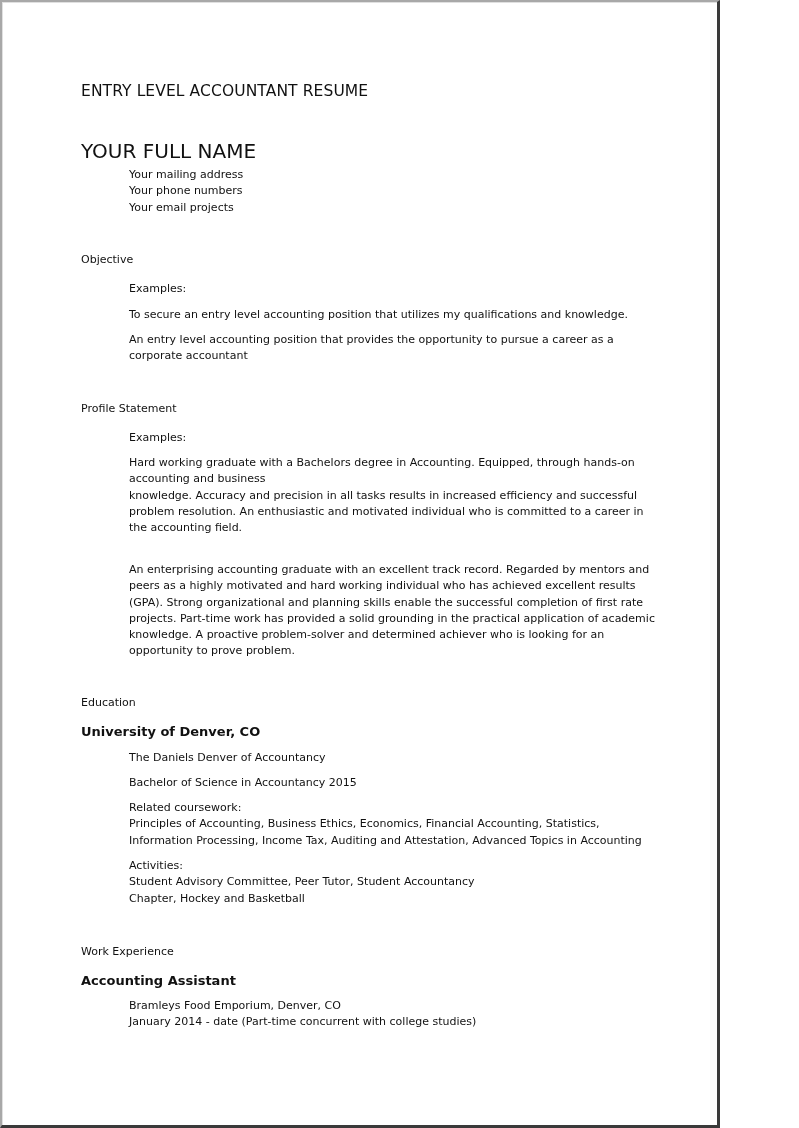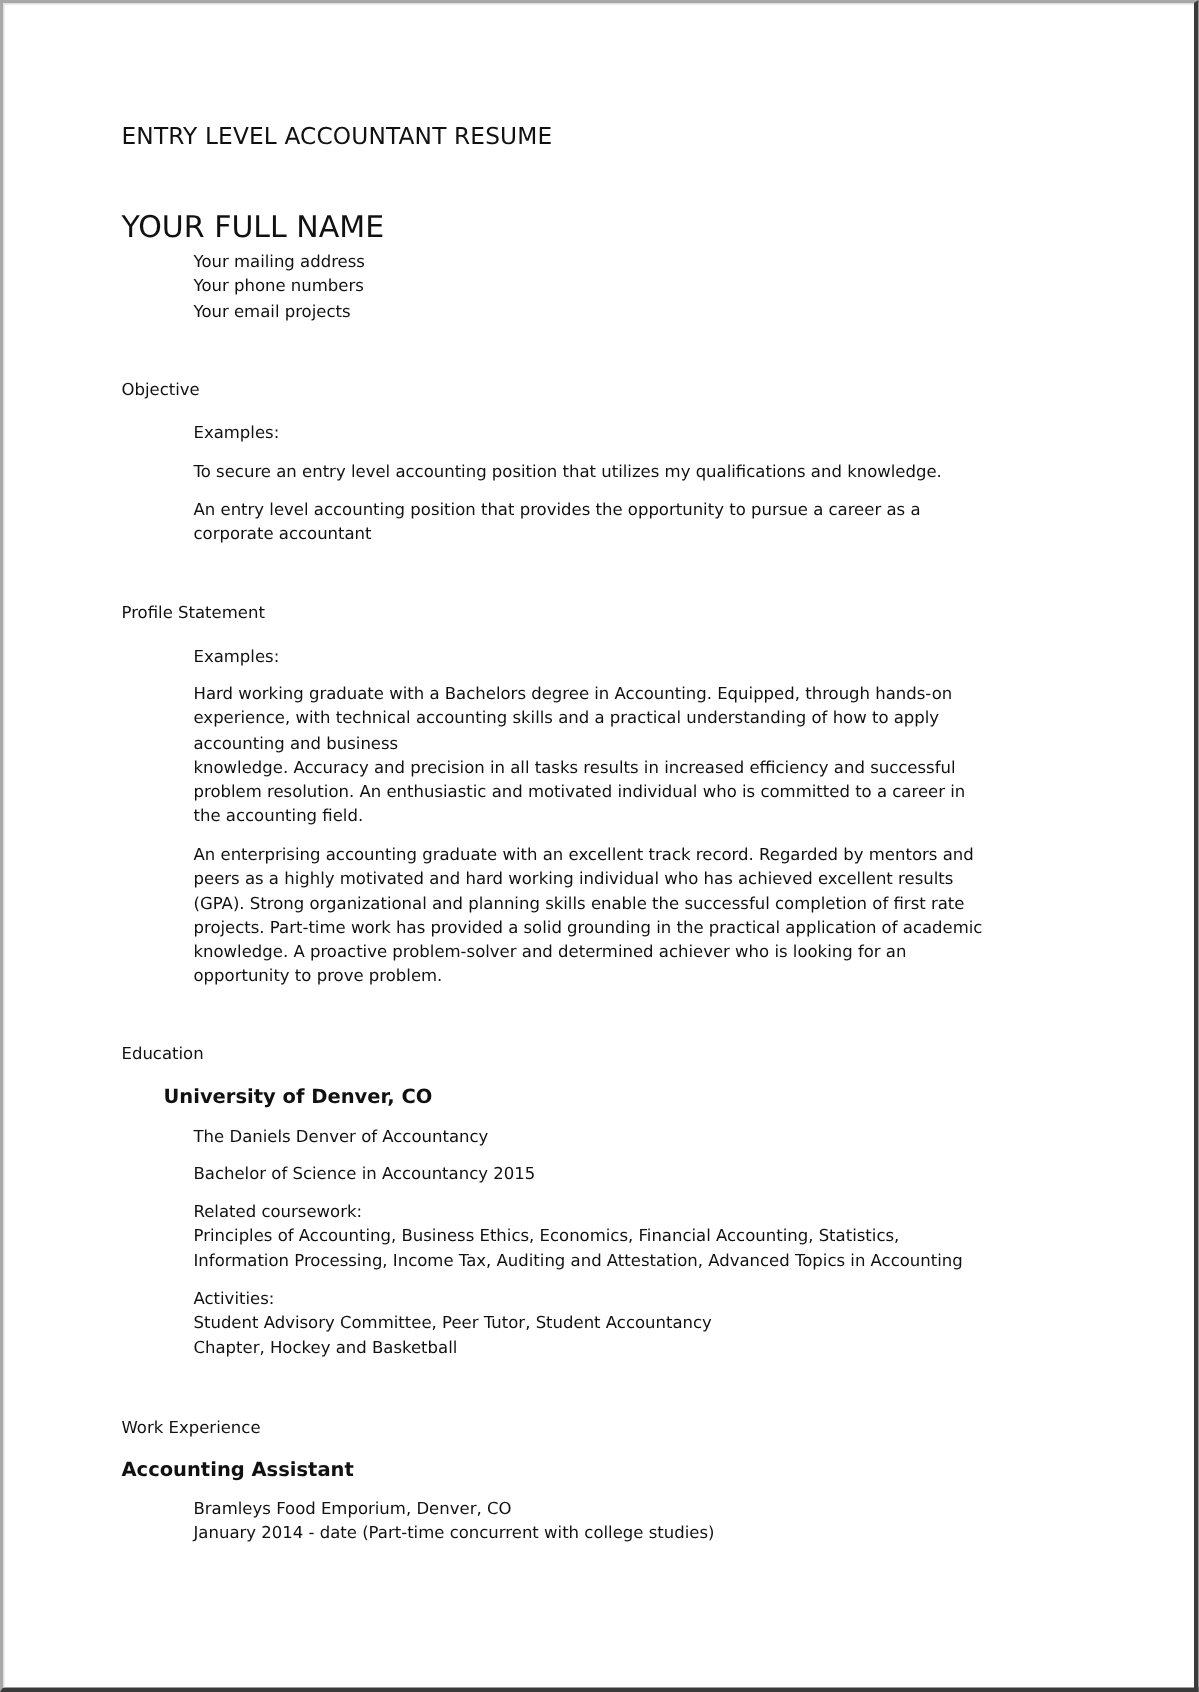--- a/index.html
+++ b/index.html
@@ -11,21 +11,21 @@
       width: 799px;
       height: 1128px;
       position: relative;
       overflow: hidden;
       font-family: "DejaVu Sans", sans-serif;
       color: #111111;
     }
     .page-frame {
       position: absolute;
       left: 0; top: 0;
-      width: 799px; height: 1128px;
+      width: 720px; height: 1128px;
       box-sizing: border-box;
       border-top: 2px solid #a8a8a8;
       border-left: 2px solid #a8a8a8;
       border-right: 3px solid #3a3a3a;
       border-bottom: 3px solid #3a3a3a;
       background: #ffffff;
     }
     .page-frame::before {
       content: "";
       position: absolute;
@@ -61,37 +61,36 @@
   <div class="abs body-text" style="top:305px;">To secure an entry level accounting position that utilizes my qualifications and knowledge.</div>
   <div class="abs body-text" style="top:330px;">
     <span class="line">An entry level accounting position that provides the opportunity to pursue a career as a</span>
     <span class="line">corporate accountant</span>
   </div>
 
   <div class="abs section-h" style="top:400px;">Profile Statement</div>
   <div class="abs body-text" style="top:428px;">Examples:</div>
   <div class="abs body-text" style="top:453px;">
     <span class="line">Hard working graduate with a Bachelors degree in Accounting. Equipped, through hands-on</span>
-    <span class="line">experience, with technical accounting skills and a practical understanding of how to apply</span>
     <span class="line">accounting and business</span>
     <span class="line">knowledge. Accuracy and precision in all tasks results in increased efficiency and successful</span>
     <span class="line">problem resolution. An enthusiastic and motivated individual who is committed to a career in</span>
     <span class="line">the accounting field.</span>
   </div>
   <div class="abs body-text" style="top:560px;">
     <span class="line">An enterprising accounting graduate with an excellent track record. Regarded by mentors and</span>
     <span class="line">peers as a highly motivated and hard working individual who has achieved excellent results</span>
     <span class="line">(GPA). Strong organizational and planning skills enable the successful completion of first rate</span>
     <span class="line">projects. Part-time work has provided a solid grounding in the practical application of academic</span>
     <span class="line">knowledge. A proactive problem-solver and determined achiever who is looking for an</span>
     <span class="line">opportunity to prove problem.</span>
   </div>
 
   <div class="abs section-h" style="top:694px;">Education</div>
-  <div class="abs sub-h" style="top:722px;margin-left:28px;">University of Denver, CO</div>
+  <div class="abs sub-h" style="top:722px;">University of Denver, CO</div>
   <div class="abs body-text" style="top:748px;">The Daniels Denver of Accountancy</div>
   <div class="abs body-text" style="top:773px;">Bachelor of Science in Accountancy 2015</div>
   <div class="abs body-text" style="top:798px;">
     <span class="line">Related coursework:</span>
     <span class="line">Principles of Accounting, Business Ethics, Economics, Financial Accounting, Statistics,</span>
     <span class="line">Information Processing, Income Tax, Auditing and Attestation, Advanced Topics in Accounting</span>
   </div>
   <div class="abs body-text" style="top:856px;">
     <span class="line">Activities:</span>
     <span class="line">Student Advisory Committee, Peer Tutor, Student Accountancy</span>

